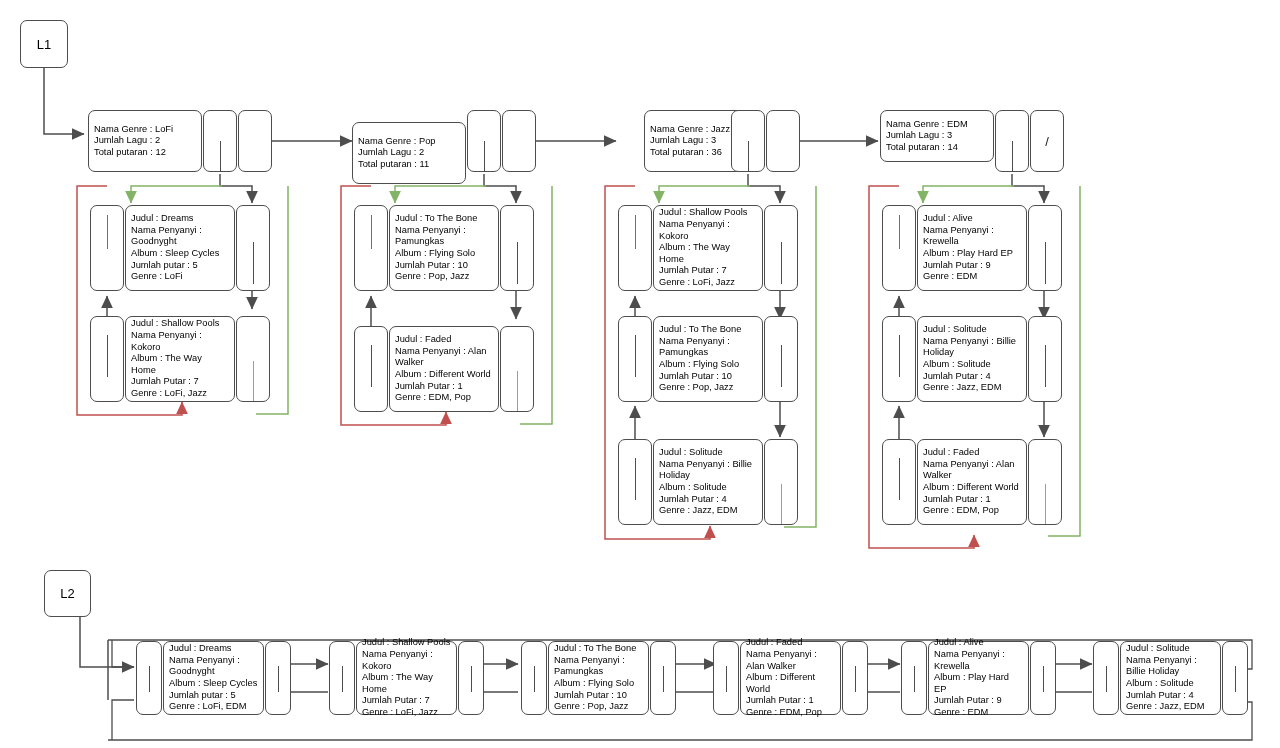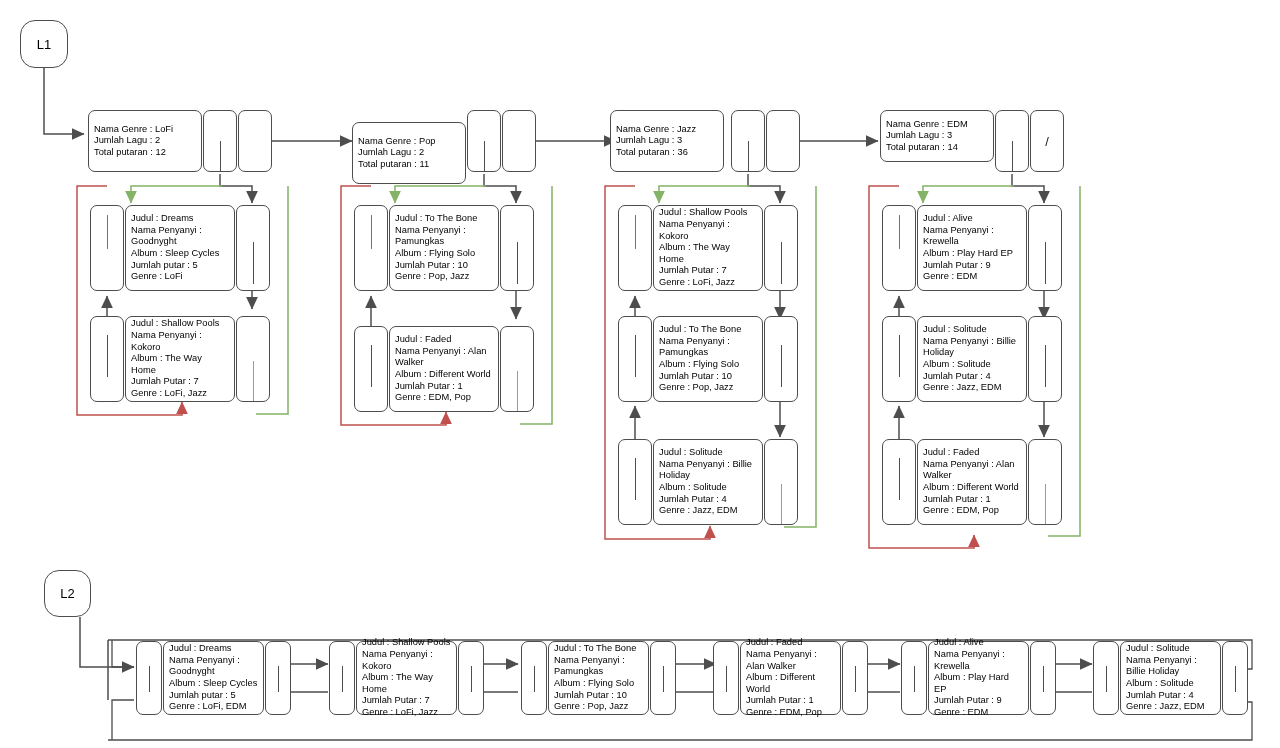--- a/index.html
+++ b/index.html
@@ -2,21 +2,21 @@
 <html><head>
 <meta charset="utf-8">
 <style>
   html,body{margin:0;padding:0;background:#ffffff;}
   body{width:1280px;height:748px;position:relative;overflow:hidden;
        font-family:"Liberation Sans","DejaVu Sans",sans-serif;color:#000;}
   #canvas{position:absolute;left:0;top:0;width:1280px;height:748px;}
   svg.edges{position:absolute;left:0;top:0;width:1280px;height:748px;pointer-events:none;}
 
   .box{position:absolute;box-sizing:border-box;border:1.6px solid #4d4d4d;
-       border-radius:15px;background:#ffffff;}
+       border-radius:7px;background:#ffffff;}
   .hdr{display:flex;align-items:center;justify-content:center;font-size:13px;}
   .txt{position:absolute;box-sizing:border-box;border:1.6px solid #4d4d4d;
        border-radius:7px;background:#ffffff;font-size:9.3px;line-height:11.6px;
        padding:0 5px;display:flex;align-items:center;}
   .txt div{width:100%;}
   .cell{position:absolute;box-sizing:border-box;border:1.6px solid #4d4d4d;
         border-radius:7px;background:#ffffff;}
   .cell .slash{position:absolute;left:0;right:0;top:50%;transform:translateY(-50%);
        text-align:center;font-size:13px;color:#1a1a1a;}
   .tick{position:absolute;width:0;border-left:1.4px solid #4d4d4d;}
@@ -146,21 +146,21 @@
       <div>Total putaran : 11</div>
     </div>
   </div>
   <div class="cell" style="left:467px;top:110px;width:34px;height:62px;">
     <div class="tick" style="left:16px;top:30px;height:30px;"></div>
   </div>
   <div class="cell" style="left:502px;top:110px;width:34px;height:62px;">
     <span class="slash"></span>
   </div>
 
-  <div class="txt" style="left:610px;top:110px;width:114px;height:62px;">
+  <div class="txt" style="left:644px;top:110px;width:114px;height:62px;">
     <div>
       <div>Nama Genre : Jazz</div>
       <div>Jumlah Lagu : 3</div>
       <div>Total putaran : 36</div>
     </div>
   </div>
   <div class="cell" style="left:731px;top:110px;width:34px;height:62px;">
     <div class="tick" style="left:16px;top:30px;height:30px;"></div>
   </div>
   <div class="cell" style="left:766px;top:110px;width:34px;height:62px;">

